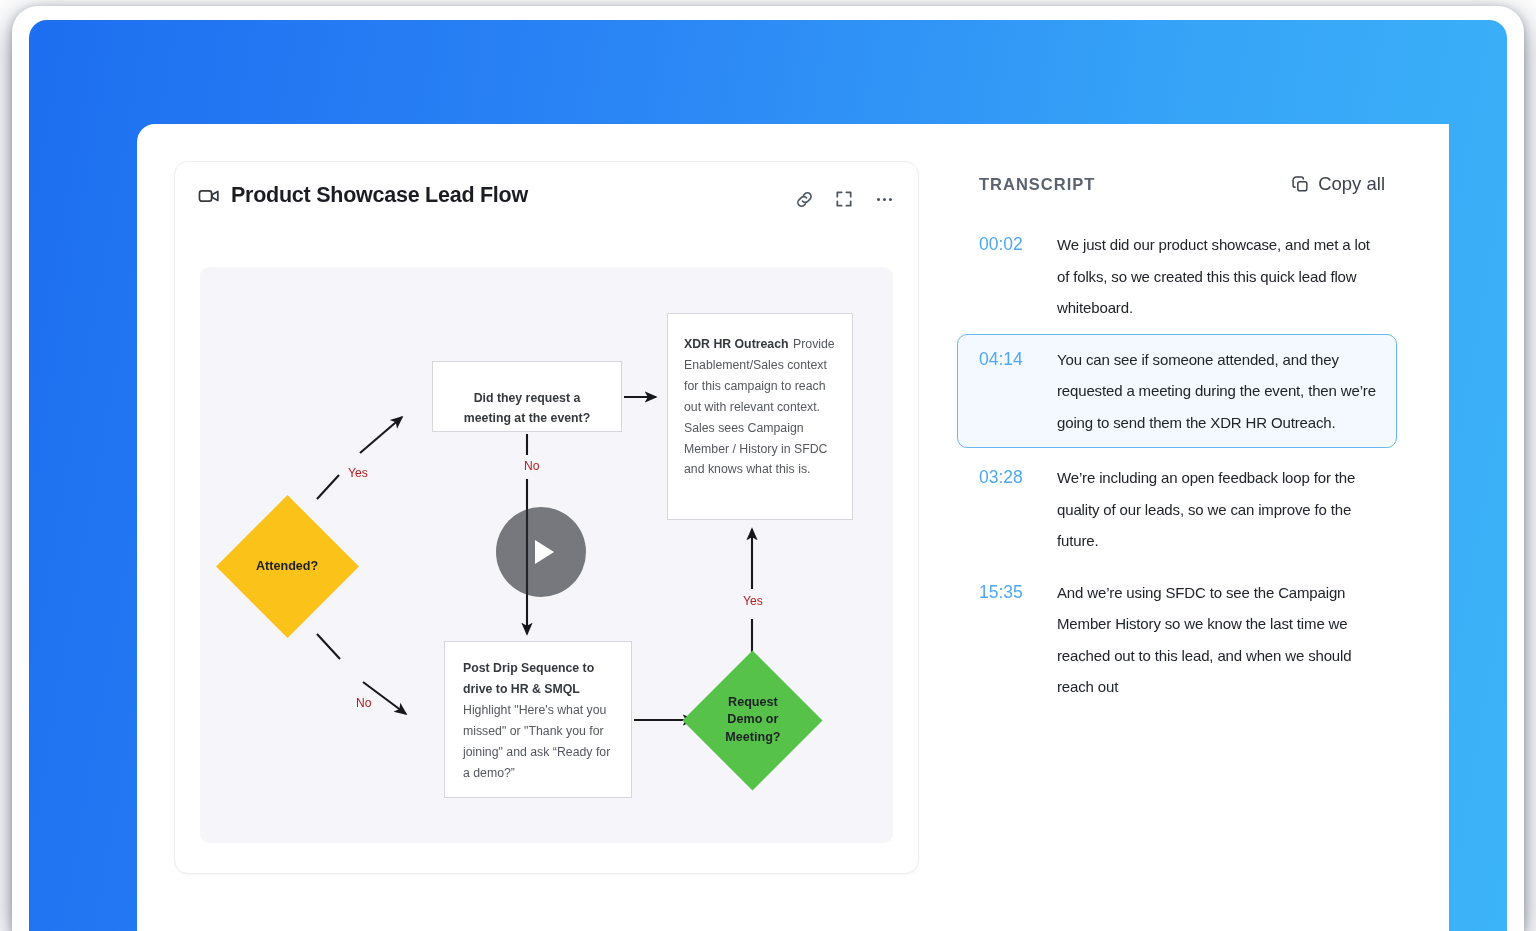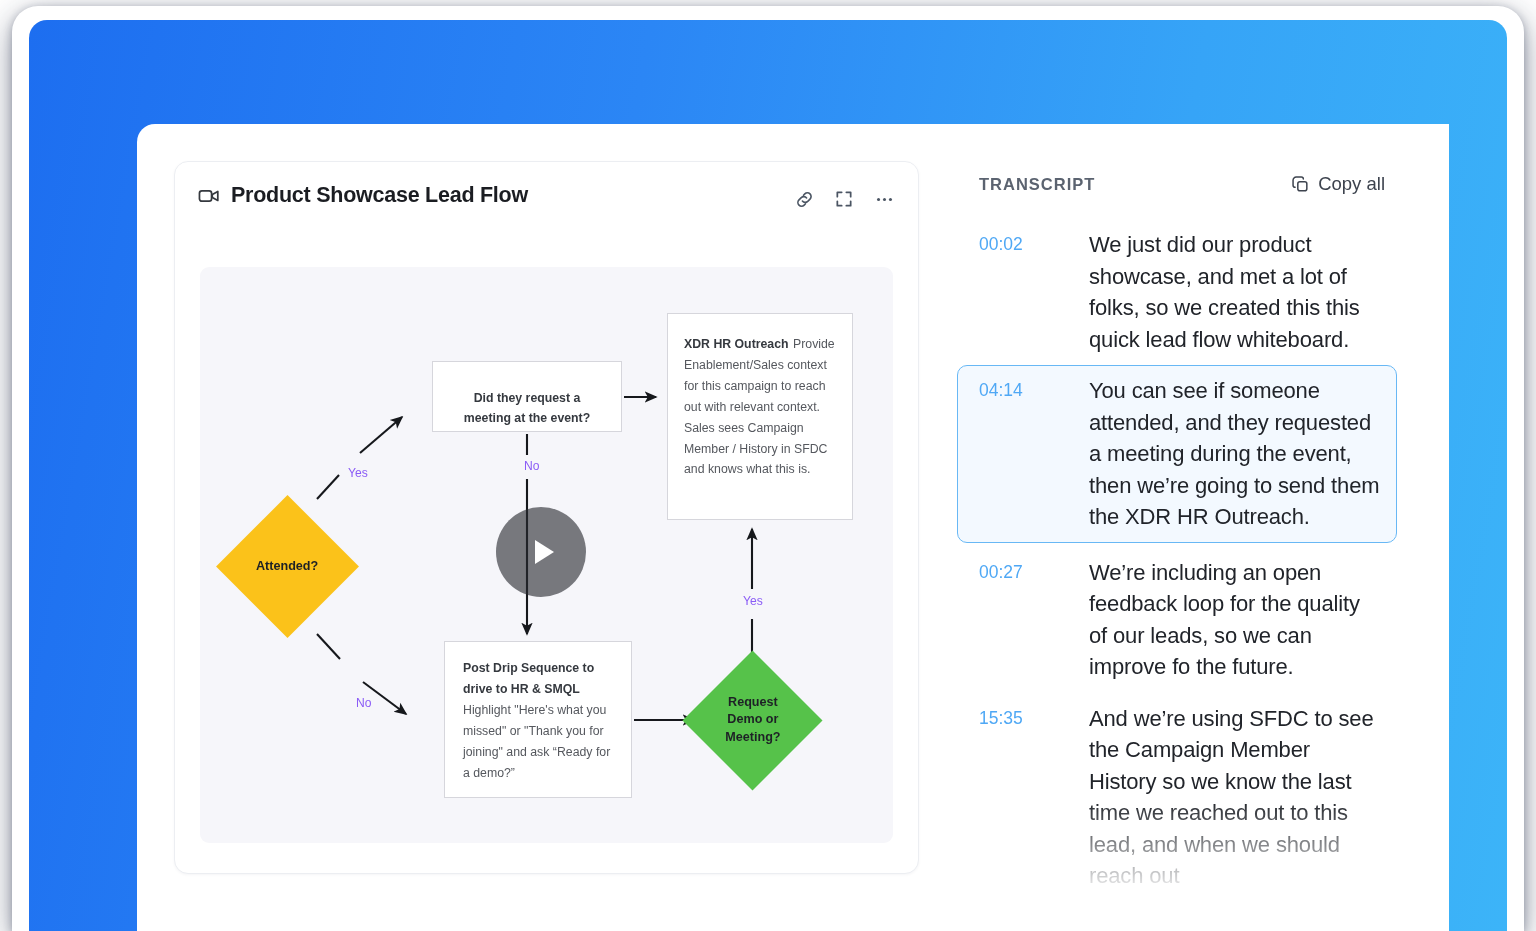--- a/index.html
+++ b/index.html
@@ -170,21 +170,21 @@
     background: #fbc21a;
   }
   #diamond-request-demo {
     left: 503px; top: 404px; width: 99px; height: 99px;
     background: #56c24a;
   }
 
   .edge-label {
     position: absolute;
     font-size: 12.1px;
-    color: #8b5cf6;
+    color: #b91c1c;
     line-height: 1;
   }
   #label-yes-1 { left: 148px; top: 200px; }
   #label-no-1  { left: 156px; top: 430px; }
   #label-no-2  { left: 324px; top: 193px; }
   #label-yes-2 { left: 543px; top: 328px; }
 
   
   #play-overlay {
     position: absolute;
@@ -239,37 +239,36 @@
     width: 440px;
     height: 700px;
     -webkit-mask-image: linear-gradient(to bottom, #000 0, #000 83%, rgba(0,0,0,0) 97%);
             mask-image: linear-gradient(to bottom, #000 0, #000 83%, rgba(0,0,0,0) 97%);
   }
   .t-row {
     display: flex;
     padding: 10px 14px 10px 22px;
     border-radius: 10px;
     cursor: pointer;
-    gap: 32px;
   }
   .t-row.active {
     background: #f3f9ff;
     border: 1px solid #68b8f5;
     padding: 9px 13px 9px 21px;
     margin-bottom: 4px;
   }
   .t-time {
     flex: 0 0 78px;
     font-size: 17.5px;
     color: #4fa8f5;
     line-height: 31.5px;
   }
   .t-text {
     flex: 1 1 auto;
-    font-size: 22px;
+    font-size: 15px;
     color: #21242a;
     line-height: 31.5px;
     letter-spacing: -0.15px;
   }
 </style>
 </head>
 <body>
 
 <div id="device-frame">
   <div id="blue-canvas">
@@ -388,21 +387,21 @@
         <div id="transcript-list">
           <div class="t-row">
             <span class="t-time">00:02</span>
             <span class="t-text">We just did our product showcase, and met a lot of folks, so we created this this quick lead flow whiteboard.</span>
           </div>
           <div class="t-row active">
             <span class="t-time">04:14</span>
             <span class="t-text">You can see if someone attended, and they requested a meeting during the event, then we’re going to send them the XDR HR Outreach.</span>
           </div>
           <div class="t-row">
-            <span class="t-time">00:27</span>
+            <span class="t-time">03:28</span>
             <span class="t-text">We’re including an open feedback loop for the quality of our leads, so we can improve fo the future.</span>
           </div>
           <div class="t-row">
             <span class="t-time">15:35</span>
             <span class="t-text">And we’re using SFDC to see the Campaign Member History so we know the last time we reached out to this lead, and when we should reach out</span>
           </div>
         </div>
       </div>
 
     </div>

